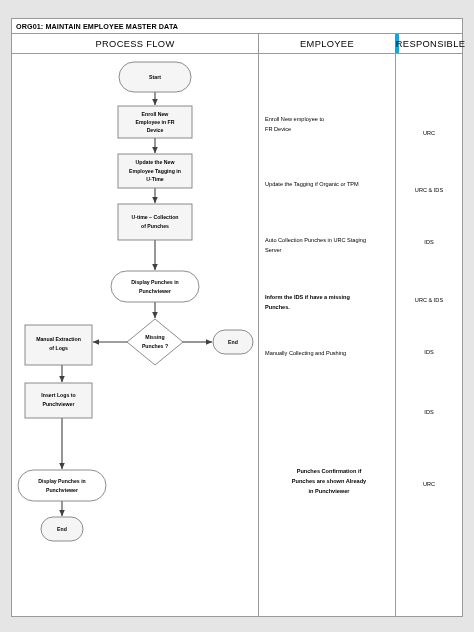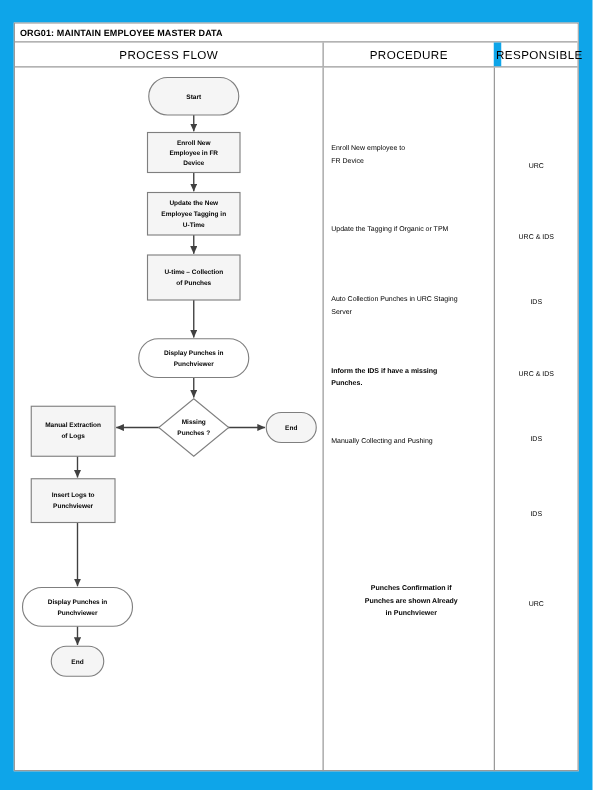--- a/index.html
+++ b/index.html
@@ -13,21 +13,21 @@
     position: relative;
     font-family: "Liberation Sans", sans-serif;
     overflow: hidden;
   }
 
   #doc {
     position: absolute;
     left: 0; top: 0;
     width: 474px;
     height: 632px;
-    background: #0ea5e9;
+    background: #e5e5e5;
   }
 
   
   #table-frame {
     position: absolute;
     left: 11px;
     top: 18px;
     width: 452px;
     height: 599px;
     box-sizing: border-box;
@@ -70,21 +70,21 @@
     align-items: center;
     justify-content: center;
     font-size: 9.3px;
     font-weight: normal;
     color: #000;
     letter-spacing: 0.35px;
     white-space: nowrap;
   }
   .hcell.c1 { width: 246px; }
   .hcell.c2 { width: 137px; border-left: 1px solid #9a9a9a; }
-  .hcell.c3 { width: 67px;  border-left: 6px solid #0ea5e9; }
+  .hcell.c3 { width: 67px;  border-left: 4px solid #0ea5e9; }
 
   .body-row {
     position: absolute;
     left: 0; top: 35px;
     width: 100%;
     height: 563px;
     display: flex;
   }
   .bcell { box-sizing: border-box; position: relative; height: 100%; }
   .bcell.c1 { width: 246px; }
@@ -137,21 +137,21 @@
 <div id="doc">
 
   <div id="table-frame">
 
     <div class="title-row">
       <span class="title-text">ORG01: MAINTAIN EMPLOYEE MASTER DATA</span>
     </div>
 
     <div class="header-row">
       <div class="hcell c1">PROCESS FLOW</div>
-      <div class="hcell c2">PROCEDURE</div>
+      <div class="hcell c2">EMPLOYEE</div>
       <div class="hcell c3">RESPONSIBLE</div>
     </div>
 
     <div class="body-row">
 
       <div class="bcell c1">
         <div id="flow">
           <svg width="246" height="563" viewBox="0 0 246 563" xmlns="http://www.w3.org/2000/svg">
             <defs>
               <marker id="arrow" markerWidth="7" markerHeight="7" refX="5.6" refY="2.6" orient="auto" markerUnits="strokeWidth">

